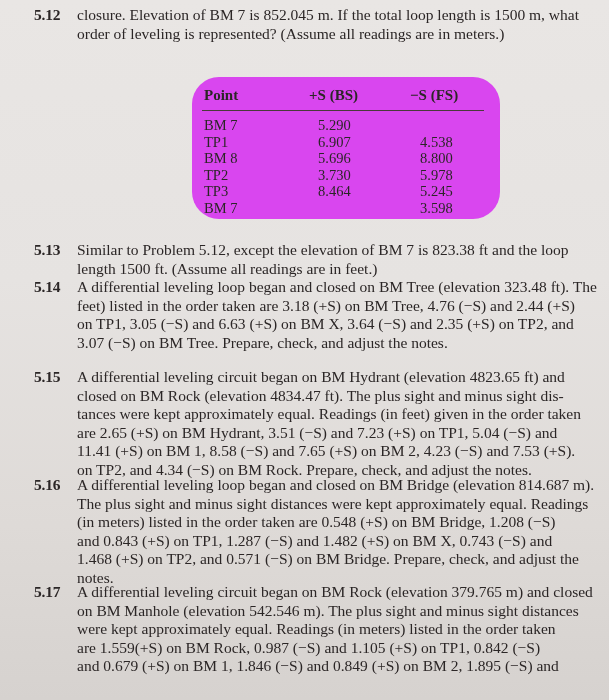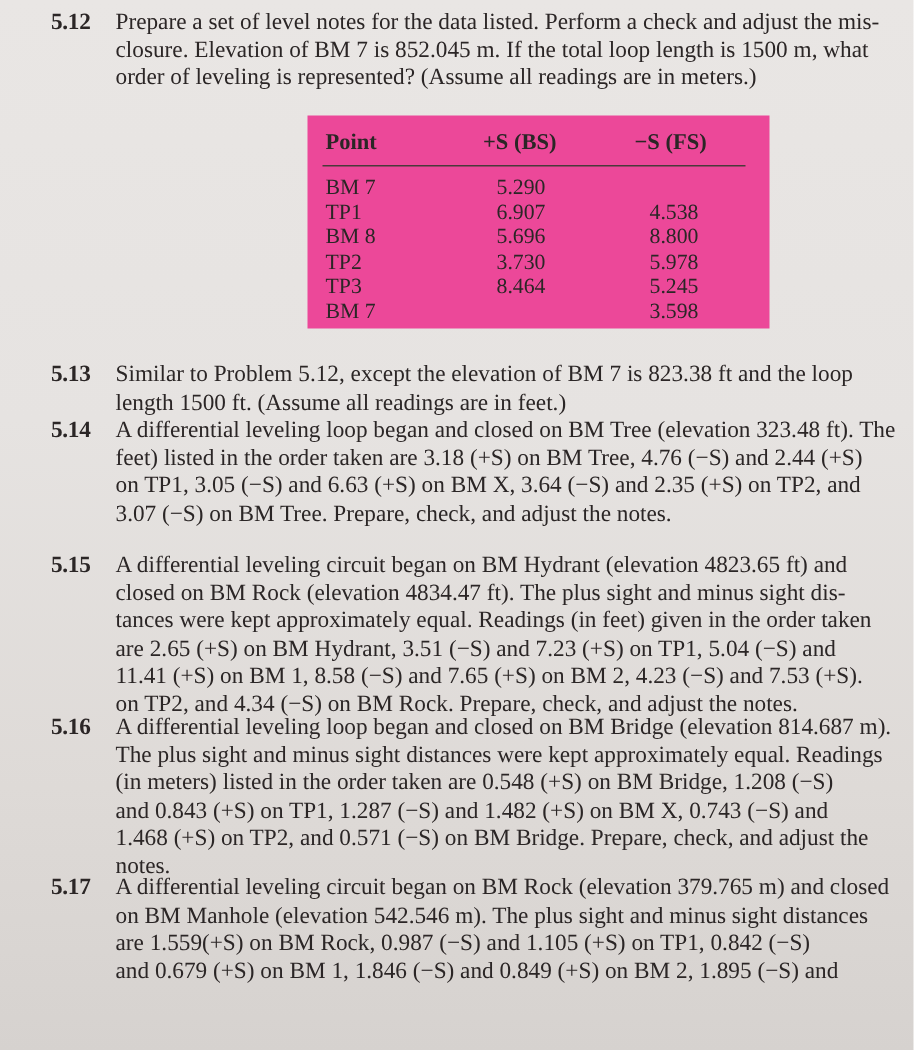--- a/index.html
+++ b/index.html
@@ -16,42 +16,42 @@
     position: absolute; left: 34px; top: 0;
     font-weight: bold; font-size: 15.5px; letter-spacing: -0.2px;
   }
   .ptext {
     position: absolute; left: 77px; width: 518px;
     font-size: 15.5px; line-height: 18.6px; text-align: justify;
     text-align-last: left;
   }
   .ptext .line { display: block; white-space: nowrap; }
   .table-box {
-    position: absolute; left: 205px; top: 77px; width: 308px; height: 142px;
-    background: #ec4899;
+    position: absolute; left: 192px; top: 77px; width: 308px; height: 142px;
+    background: #d946ef;
+    border-radius: 27px;
   }
   .th-row { position: absolute; top: 10px; left: 0; width: 100%; font-weight: bold; font-size: 15px; }
   .th { position: absolute; }
   .rule { position: absolute; left: 10px; right: 16px; top: 33px; height: 1px; background: #4a3a3a; }
   .tbody { position: absolute; top: 40px; left: 0; width: 100%; font-size: 14.5px; line-height: 16.6px; text-align: right; }
   .trow { position: relative; height: 16.6px; }
   .cell { position: absolute; top: 0; }
   .c-point { left: 12px; }
   .c-bs { left: 126px; }
   .c-fs { left: 228px; }
 </style>
 </head>
 <body>
 
 <div class="page">
 
   <div class="problem" style="top:6px;">
     <span class="pnum" style="top:0;">5.12</span>
     <div class="ptext" style="top:0;">
-      <span class="line">Prepare a set of level notes for the data listed. Perform a check and adjust the mis-</span>
       <span class="line">closure. Elevation of BM 7 is 852.045 m. If the total loop length is 1500 m, what</span>
       <span class="line">order of leveling is represented? (Assume all readings are in meters.)</span>
     </div>
   </div>
 
   <div class="table-box">
     <div class="th-row">
       <span class="th" style="left:12px;">Point</span>
       <span class="th" style="left:117px; font-weight:bold;">+S (BS)</span>
       <span class="th" style="left:218px;">−S (FS)</span>
@@ -131,18 +131,19 @@
       <span class="line">1.468 (+S) on TP2, and 0.571 (−S) on BM Bridge. Prepare, check, and adjust the</span>
       <span class="line">notes.</span>
     </div>
   </div>
 
   <div class="problem" style="top:583px;">
     <span class="pnum">5.17</span>
     <div class="ptext" style="top:0;">
       <span class="line">A differential leveling circuit began on BM Rock (elevation 379.765 m) and closed</span>
       <span class="line">on BM Manhole (elevation 542.546 m). The plus sight and minus sight distances</span>
+      <span class="line">were kept approximately equal. Readings (in meters) listed in the order taken</span>
       <span class="line">are 1.559(+S) on BM Rock, 0.987 (−S) and 1.105 (+S) on TP1, 0.842 (−S)</span>
       <span class="line">and 0.679 (+S) on BM 1, 1.846 (−S) and 0.849 (+S) on BM 2, 1.895 (−S) and</span>
     </div>
   </div>
 
 </div>
 
 </body></html>

